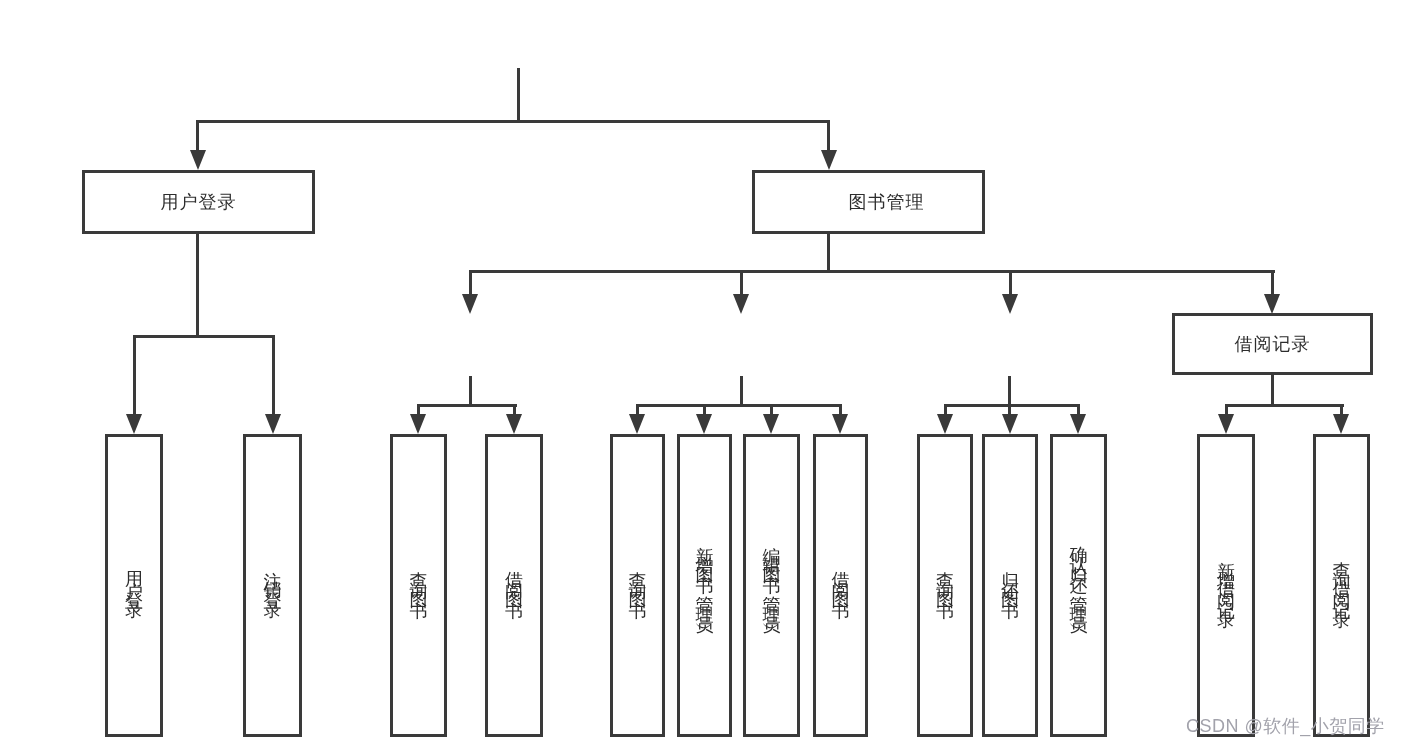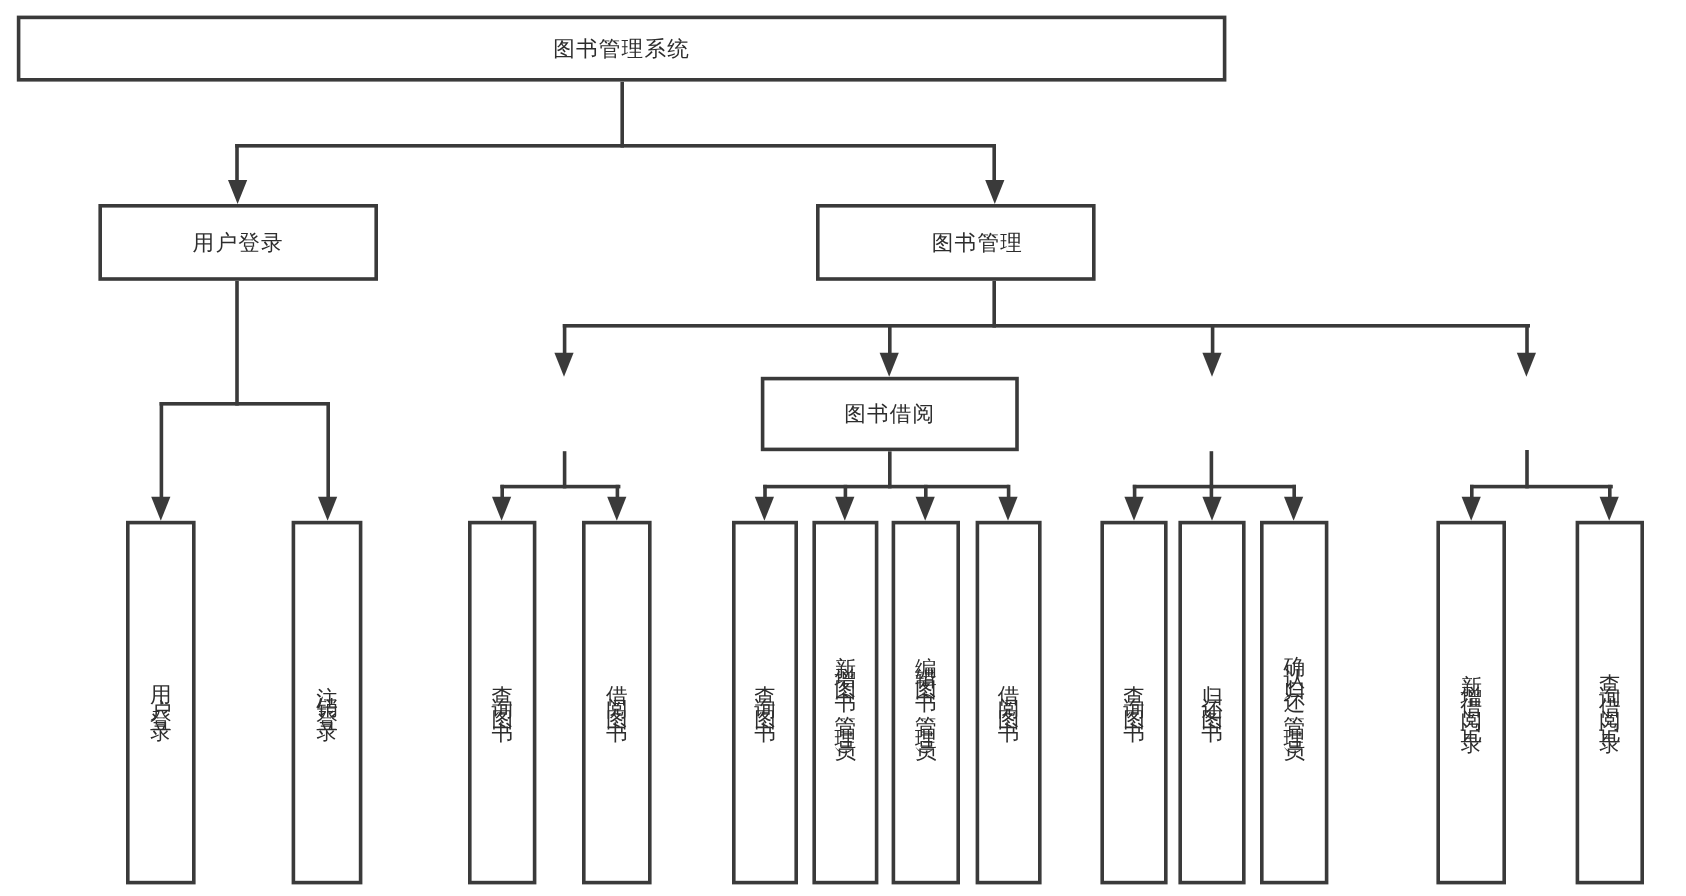--- a/index.html
+++ b/index.html
@@ -57,38 +57,35 @@
     letter-spacing:0.5px;
     z-index:3;
     white-space:nowrap;
   }
 </style>
 </head>
 <body>
 
 <div class="canvas">
 
-  <div class="box" style="left:14px;top:13px;width:1008px;height:55px;">
-    <span>图书管理系统</span>
-  </div>
 
   <div class="box" style="left:82px;top:170px;width:233px;height:64px;">
     <span>用户登录</span>
   </div>
 
-  <div class="box" style="left:680px;top:170px;width:233px;height:64px;padding-left:36px;">
+  <div class="box" style="left:752px;top:170px;width:233px;height:64px;padding-left:36px;">
     <span>图书管理</span>
   </div>
 
 
-  <div class="box" style="left:634px;top:314px;width:215px;height:62px;">
-    <span>图书借阅</span>
-  </div>
-
-
+
+
+  <div class="box" style="left:1172px;top:313px;width:201px;height:62px;">
+    <span>借阅记录</span>
+  </div>
 
   <div class="leaf" style="left:105px;top:434px;width:58px;height:303px;">
     <span class="vtext">用户登录</span>
   </div>
   <div class="leaf" style="left:243px;top:434px;width:59px;height:303px;">
     <span class="vtext">注销登录</span>
   </div>
 
   <div class="leaf" style="left:390px;top:434px;width:57px;height:303px;">
     <span class="vtext">查询图书</span>
@@ -193,14 +190,15 @@
 
   <div>
     <div class="vline" style="left:1271px;top:375px;height:32px;"></div>
     <div class="hline" style="left:1225px;top:404px;width:119px;"></div>
     <div class="vline" style="left:1225px;top:404px;height:14px;"></div>
     <div class="arrow" style="left:1218px;top:414px;"></div>
     <div class="vline" style="left:1340px;top:404px;height:14px;"></div>
     <div class="arrow" style="left:1333px;top:414px;"></div>
   </div>
 
+  <div class="watermark">CSDN @软件_小贺同学</div>
 
 </div>
 
 </body></html>

